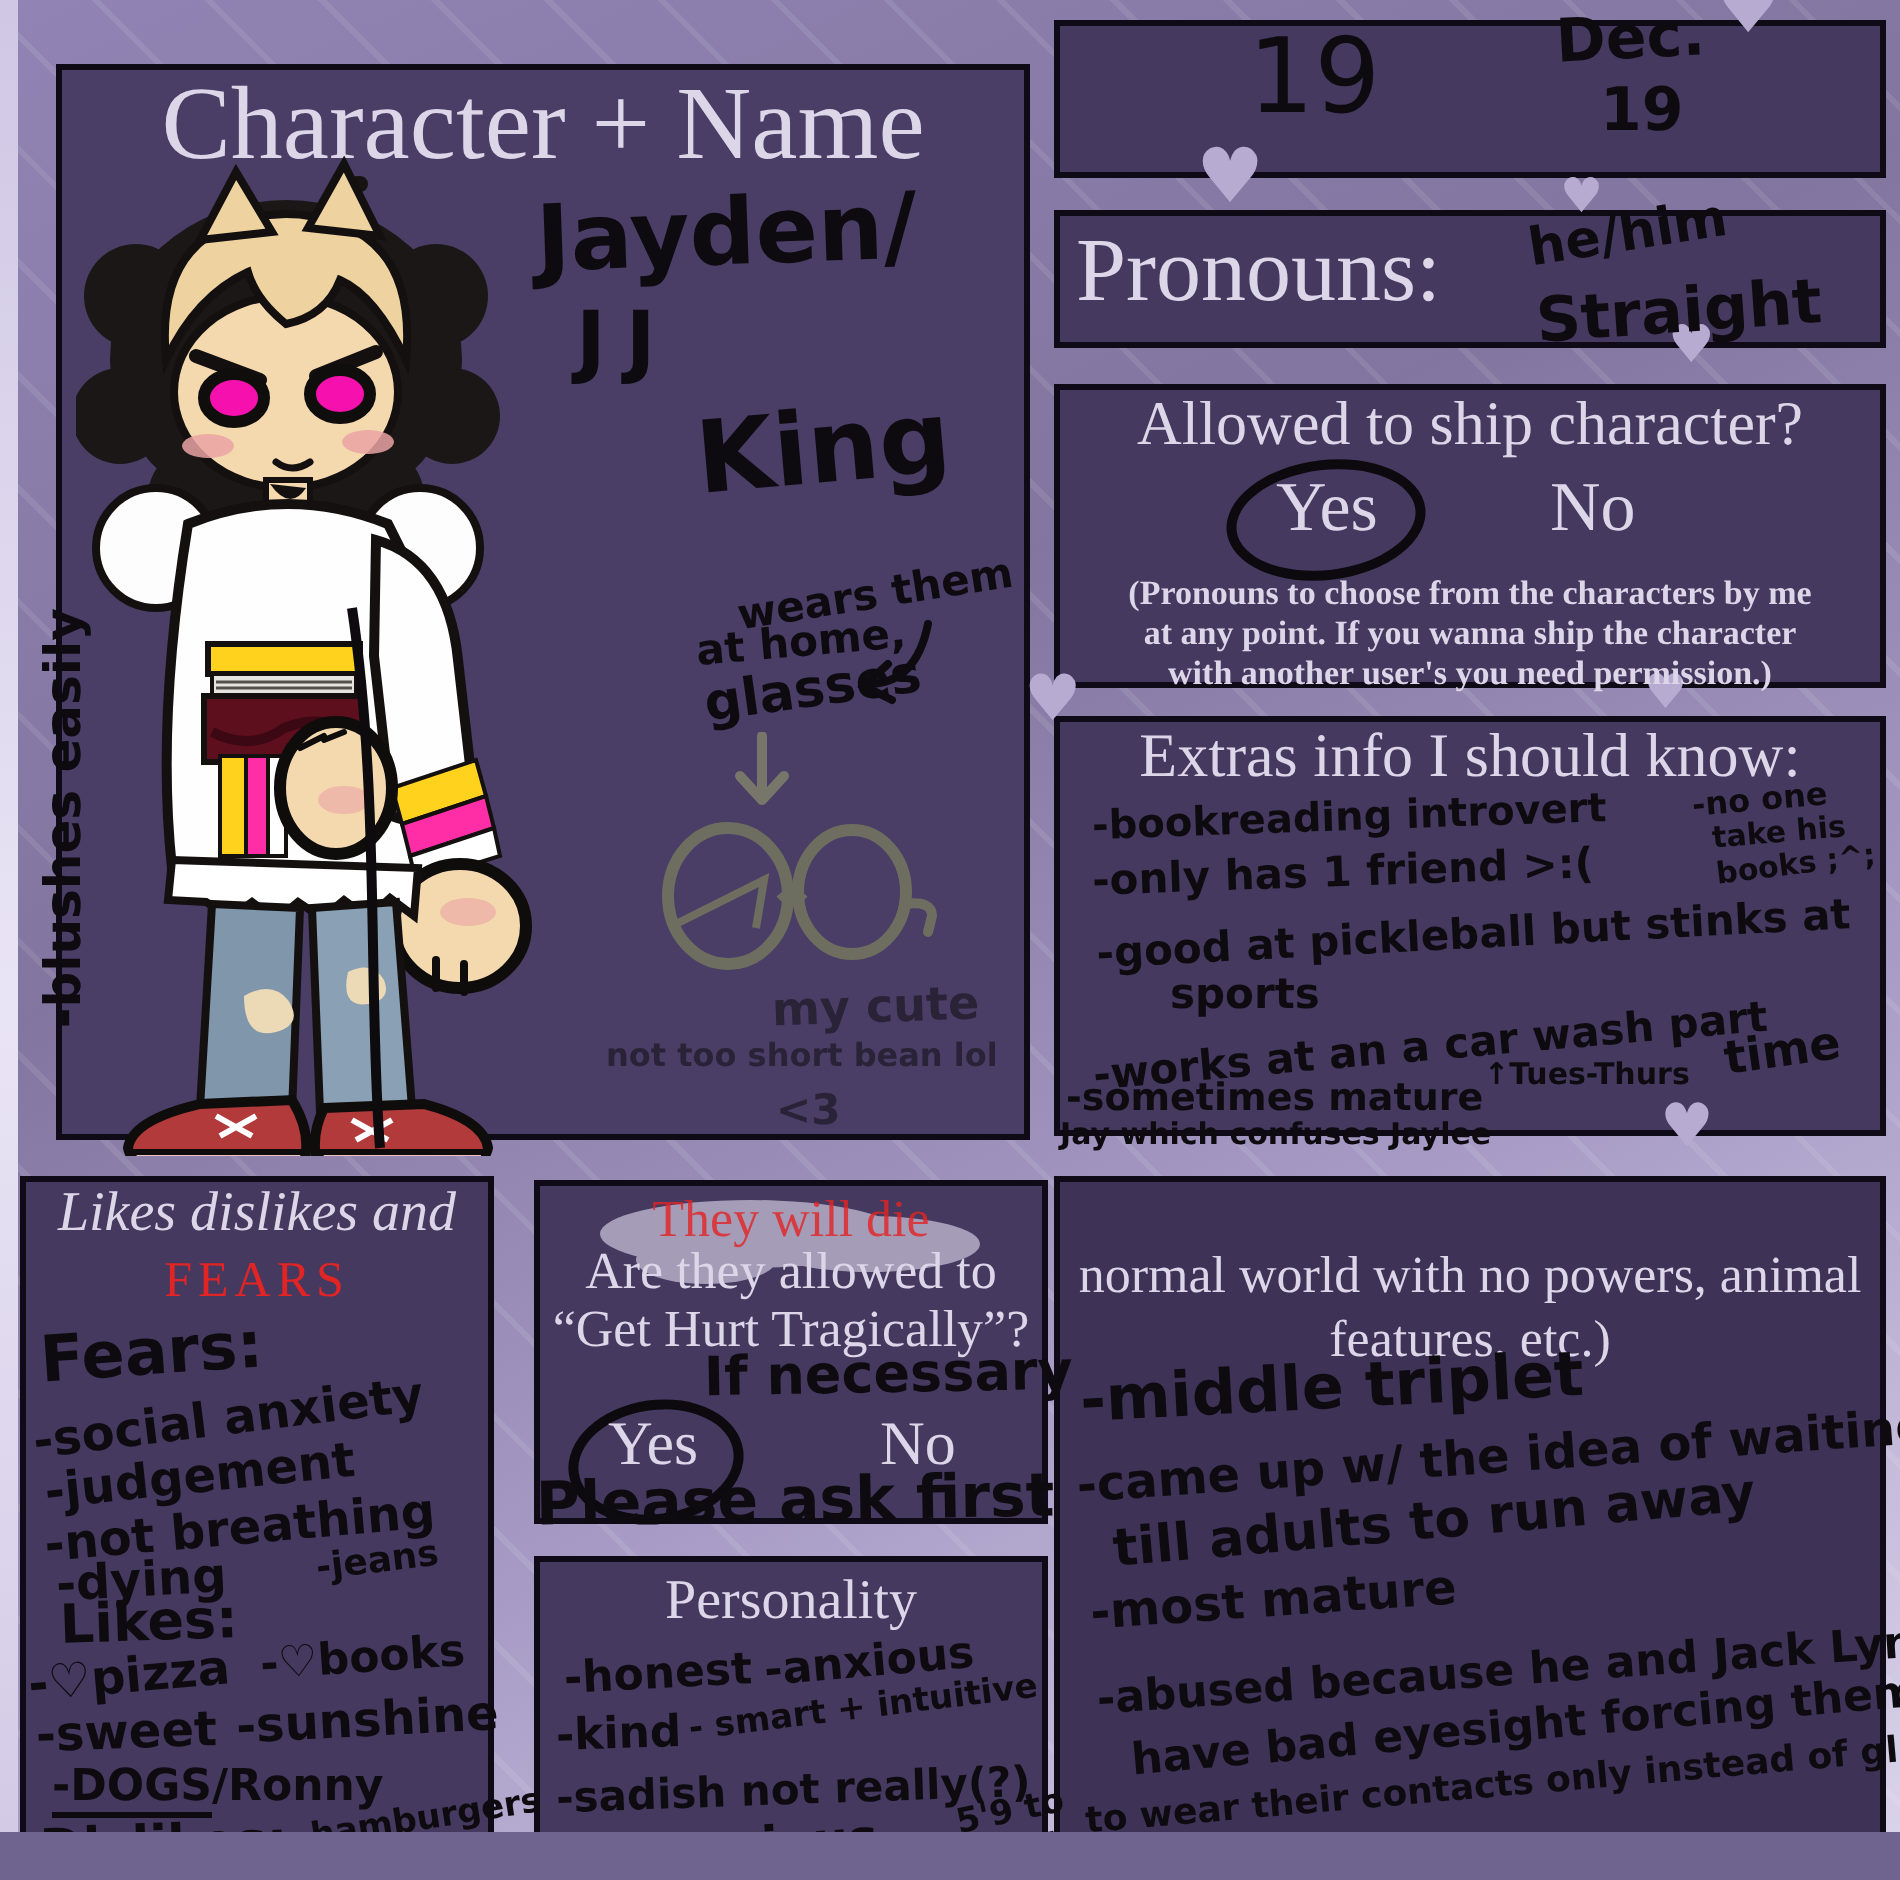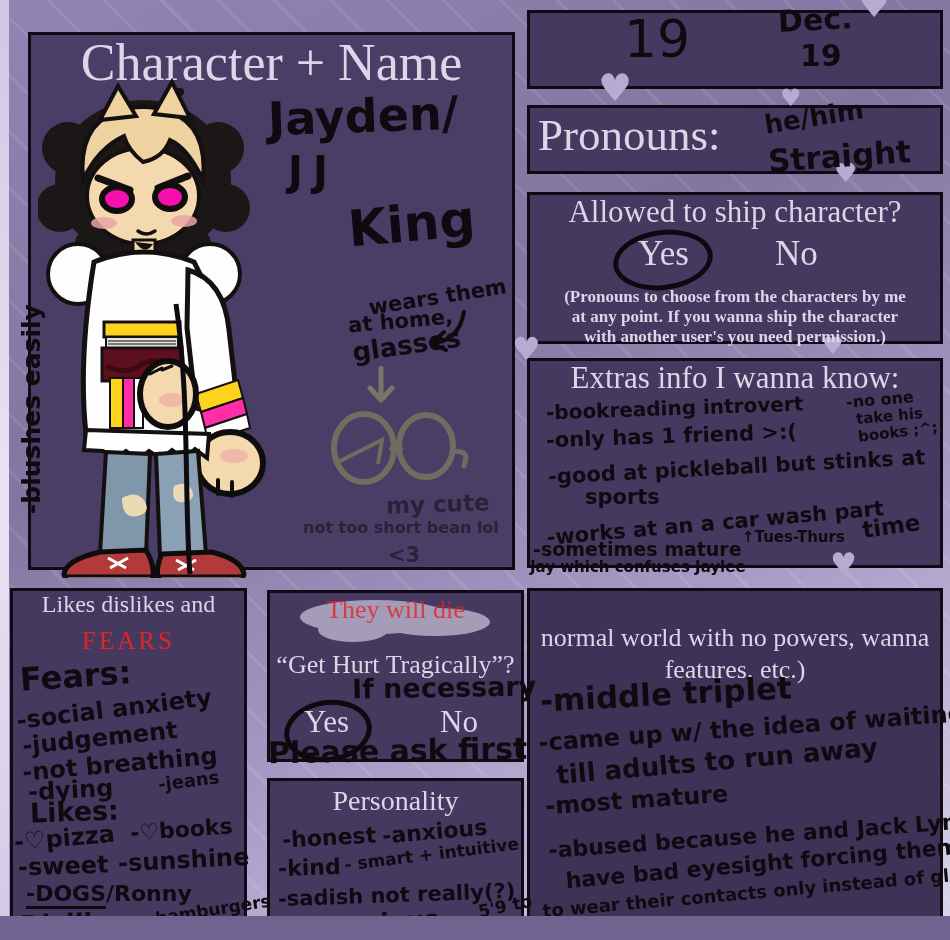--- a/index.html
+++ b/index.html
@@ -174,35 +174,35 @@
   <div class="pos hw" style="left:768px;top:140px;font-size:31px;transform:rotate(-4deg);">Straight</div>
 
   <div class="pos serif center" style="left:529px;top:196px;width:412px;font-size:31px;">Allowed to ship character?</div>
   <div class="circle-mark" style="left:613px;top:230px;width:90px;height:50px;transform:rotate(-7deg);"></div>
   <div class="pos serif" style="left:638px;top:236px;font-size:35px;">Yes</div>
   <div class="pos serif" style="left:775px;top:236px;font-size:35px;">No</div>
   <div class="pos serif fine center" style="left:529px;top:288px;width:412px;font-size:17px;">(Pronouns to choose from the characters by me</div>
   <div class="pos serif fine center" style="left:529px;top:308px;width:412px;font-size:17px;">at any point. If you wanna ship the character</div>
   <div class="pos serif fine center" style="left:529px;top:328px;width:412px;font-size:17px;">with another user's you need permission.)</div>
 
-  <div class="pos serif center" style="left:529px;top:362px;width:412px;font-size:31px;">Extras info I wanna know:</div>
+  <div class="pos serif center" style="left:529px;top:362px;width:412px;font-size:31px;">Extras info I should know:</div>
   <div class="pos hw" style="left:546px;top:398px;font-size:20px;transform:rotate(-2deg);">-bookreading introvert</div>
   <div class="pos hw" style="left:846px;top:392px;font-size:16px;transform:rotate(-5deg);">-no one</div>
   <div class="pos hw" style="left:856px;top:409px;font-size:15px;transform:rotate(-5deg);">take his</div>
   <div class="pos hw" style="left:858px;top:425px;font-size:15px;transform:rotate(-7deg);">books ;^;</div>
   <div class="pos hw" style="left:546px;top:425px;font-size:21px;transform:rotate(-2deg);">-only has 1 friend &gt;:(</div>
   <div class="pos hw" style="left:548px;top:456px;font-size:21px;transform:rotate(-3deg);">-good at pickleball but stinks at</div>
   <div class="pos hw" style="left:585px;top:486px;font-size:21px;">sports</div>
   <div class="pos hw" style="left:546px;top:512px;font-size:21px;transform:rotate(-5deg);">-works at an  a car wash part</div>
   <div class="pos hw" style="left:742px;top:530px;font-size:15px;">↑Tues-Thurs</div>
   <div class="pos hw" style="left:862px;top:514px;font-size:23px;transform:rotate(-8deg);">time</div>
   <div class="pos hw" style="left:533px;top:540px;font-size:19px;">-sometimes mature</div>
   <div class="pos hw" style="left:530px;top:560px;font-size:15px;">Jay which confuses Jaylee</div>
 
-  <div class="pos serif center" style="left:12px;top:592px;width:233px;font-size:24px;">Likes dislikes and</div>
+  <div class="pos serif center" style="left:12px;top:592px;width:233px;font-size:28px;font-style:italic;">Likes dislikes and</div>
   <div class="pos serif red center" style="left:12px;top:628px;width:233px;font-size:25px;letter-spacing:3px;">FEARS</div>
   <div class="pos hw" style="left:20px;top:660px;font-size:32px;transform:rotate(-4deg);">Fears:</div>
   <div class="pos hw" style="left:16px;top:697px;font-size:24px;transform:rotate(-7deg);">-social anxiety</div>
   <div class="pos hw" style="left:22px;top:726px;font-size:24px;transform:rotate(-6deg);">-judgement</div>
   <div class="pos hw" style="left:22px;top:752px;font-size:24px;transform:rotate(-5deg);">-not breathing</div>
   <div class="pos hw" style="left:28px;top:778px;font-size:24px;transform:rotate(-3deg);">-dying</div>
   <div class="pos hw" style="left:158px;top:772px;font-size:18px;transform:rotate(-7deg);">-jeans</div>
   <div class="pos hw" style="left:30px;top:798px;font-size:27px;transform:rotate(-2deg);">Likes:</div>
   <div class="pos hw" style="left:14px;top:826px;font-size:24px;transform:rotate(-5deg);">-♡pizza</div>
   <div class="pos hw" style="left:130px;top:818px;font-size:22px;transform:rotate(-4deg);">-♡books</div>
@@ -213,40 +213,41 @@
   <div class="pos hw" style="left:148px;top:902px;font-size:17px;transform:rotate(-9deg);">-hamburgers</div>
   <div class="pos hw" style="left:4px;top:926px;font-size:19px;transform:rotate(-2deg);">-loudness</div>
   <div class="pos hw" style="left:104px;top:922px;font-size:19px;transform:rotate(-5deg);">-spicy</div>
   <div class="pos hw" style="left:168px;top:916px;font-size:16px;transform:rotate(-4deg);">-sour</div>
   <div class="pos hw" style="left:178px;top:930px;font-size:16px;">-sauces</div>
 
   <div class="blob" style="left:300px;top:600px;width:150px;height:34px;"></div>
   <div class="blob" style="left:380px;top:608px;width:110px;height:28px;"></div>
   <div class="blob" style="left:318px;top:618px;width:70px;height:24px;"></div>
   <div class="pos serif red center" style="left:269px;top:596px;width:253px;font-size:26px;opacity:.8;">They will die</div>
+  <div class="pos serif center" style="left:269px;top:622px;width:253px;font-size:26px;">Are they allowed to</div>
   <div class="pos serif center" style="left:269px;top:651px;width:253px;font-size:26px;">“Get Hurt Tragically”?</div>
   <div class="pos hw" style="left:352px;top:674px;font-size:27px;transform:rotate(-1deg);">If necessary</div>
   <div class="circle-mark" style="left:284px;top:700px;width:78px;height:52px;transform:rotate(-8deg);"></div>
   <div class="pos serif" style="left:304px;top:706px;font-size:31px;">Yes</div>
   <div class="pos serif" style="left:440px;top:706px;font-size:31px;">No</div>
   <div class="pos hw" style="left:268px;top:735px;font-size:30px;transform:rotate(-1deg);">Please ask first</div>
 
   <div class="pos serif center" style="left:269px;top:786px;width:253px;font-size:28px;">Personality</div>
   <div class="pos hw" style="left:282px;top:826px;font-size:22px;transform:rotate(-3deg);">-honest</div>
   <div class="pos hw" style="left:382px;top:820px;font-size:22px;transform:rotate(-5deg);">-anxious</div>
   <div class="pos hw" style="left:278px;top:856px;font-size:22px;transform:rotate(-2deg);">-kind</div>
   <div class="pos hw" style="left:344px;top:846px;font-size:17px;transform:rotate(-7deg);">- smart + intuitive</div>
   <div class="pos hw" style="left:278px;top:884px;font-size:21px;transform:rotate(-2deg);">-sadish not really(?)</div>
   <div class="pos hw" style="left:272px;top:912px;font-size:25px;transform:rotate(-4deg);">-mysterious</div>
   <div class="pos hw" style="left:340px;top:928px;font-size:17px;transform:rotate(-2deg);">-weak</div>
   <div class="pos hw" style="left:362px;top:938px;font-size:17px;">softie</div>
   <div class="pos hw" style="left:478px;top:898px;font-size:17px;transform:rotate(-12deg);">5'9 to</div>
   <div class="pos hw" style="left:492px;top:918px;font-size:17px;transform:rotate(-12deg);">5'11</div>
 
-  <div class="pos serif center" style="left:529px;top:624px;width:412px;font-size:26px;">normal world with no powers, wanna</div>
+  <div class="pos serif center" style="left:529px;top:624px;width:412px;font-size:26px;">normal world with no powers, animal</div>
   <div class="pos serif center" style="left:529px;top:656px;width:412px;font-size:26px;">features, etc.)</div>
   <div class="pos hw" style="left:540px;top:678px;font-size:31px;transform:rotate(-3deg);">-middle triplet</div>
   <div class="pos hw" style="left:538px;top:716px;font-size:24px;transform:rotate(-4deg);">-came up w/ the idea of waiting</div>
   <div class="pos hw" style="left:556px;top:748px;font-size:26px;transform:rotate(-5deg);">till adults to run away</div>
   <div class="pos hw" style="left:545px;top:788px;font-size:24px;transform:rotate(-4deg);">-most mature</div>
   <div class="pos hw" style="left:548px;top:824px;font-size:22px;transform:rotate(-4deg);">-abused because he and Jack Lynn</div>
   <div class="pos hw" style="left:565px;top:852px;font-size:22px;transform:rotate(-5deg);">have bad eyesight forcing them</div>
   <div class="pos hw" style="left:542px;top:882px;font-size:18px;transform:rotate(-5deg);">to wear their contacts only instead of glasses</div>
 
 </div>

